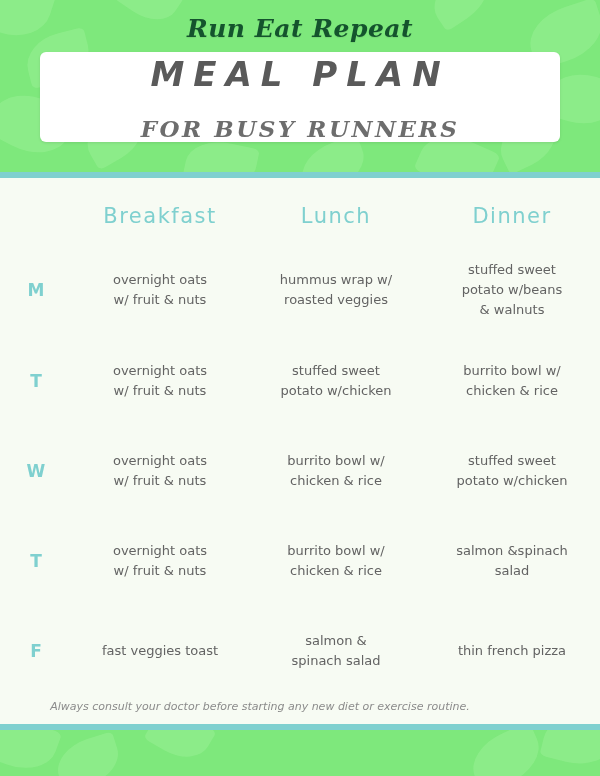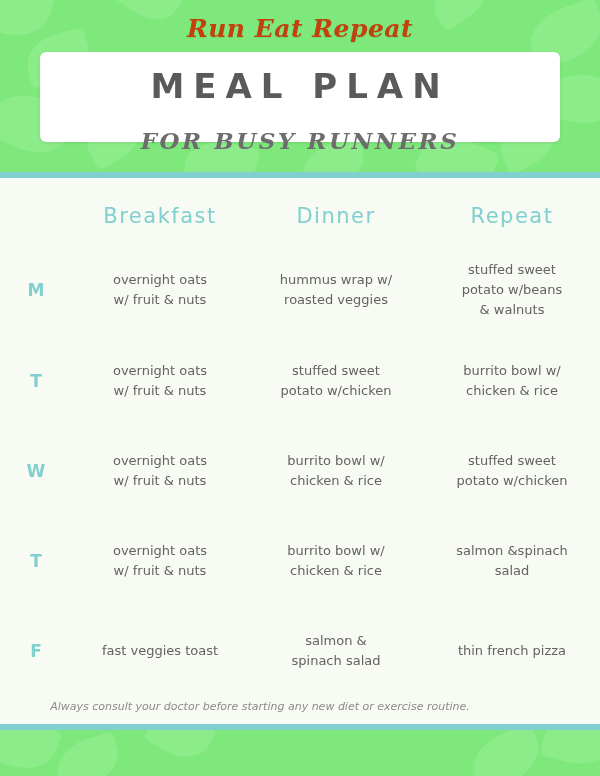--- a/index.html
+++ b/index.html
@@ -40,21 +40,21 @@
   .brand {
     position: absolute;
     top: 14px;
     left: 0;
     width: 600px;
     text-align: center;
     font-family: "DejaVu Serif", serif;
     font-style: italic;
     font-weight: bold;
     font-size: 25px;
-    color: #c2410c;
+    color: #14532d;
     letter-spacing: 0.5px;
     z-index: 5;
     text-shadow: 0 1px 1px rgba(0,0,0,0.08);
   }
   .title-card {
     position: absolute;
     top: 52px;
     left: 40px;
     width: 520px;
     height: 90px;
@@ -63,21 +63,22 @@
     box-shadow: 0 1px 3px rgba(0,0,0,0.10);
     z-index: 6;
   }
   .title-main {
     text-align: center;
     font-family: "DejaVu Sans", sans-serif;
     font-weight: bold;
     font-size: 34px;
     letter-spacing: 9px;
     color: #5a5a5a;
-    margin-top: 14px;
+    margin-top: 2px;
+    font-style: italic;
   }
   .title-sub {
     text-align: center;
     font-family: "DejaVu Serif", serif;
     font-style: italic;
     font-weight: bold;
     font-size: 23px;
     letter-spacing: 2.5px;
     color: #6d6d6d;
     margin-top: 21px;
@@ -205,22 +206,22 @@
   </div>
 
   <div class="band-rule top"></div>
 
   <div class="sheet">
     <table class="plan">
       <thead>
         <tr>
           <th class="day-col"></th>
           <th>Breakfast</th>
+          <th>Lunch</th>
           <th>Dinner</th>
-          <th>Repeat</th>
         </tr>
       </thead>
       <tbody>
         <tr class="row">
           <td class="day">M</td>
           <td class="meal">overnight oats<br>w/ fruit &amp; nuts</td>
           <td class="meal">hummus wrap w/<br>roasted veggies</td>
           <td class="meal">stuffed sweet<br>potato w/beans<br>&amp; walnuts</td>
         </tr>
         <tr class="row">

